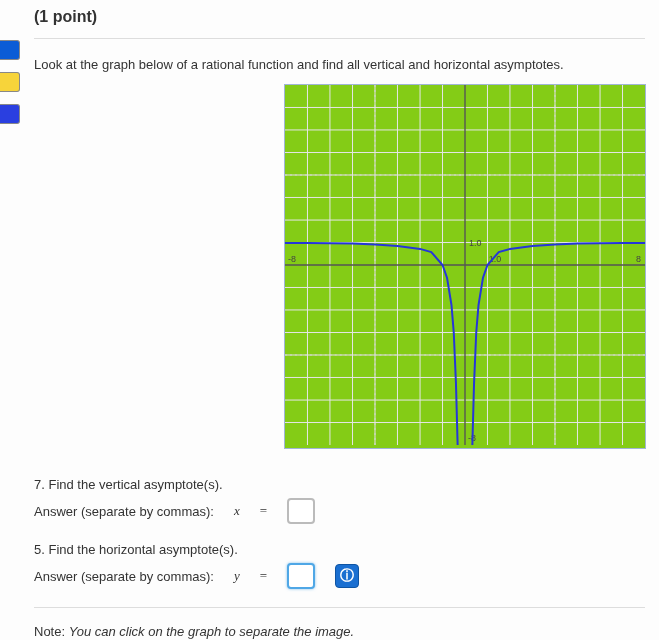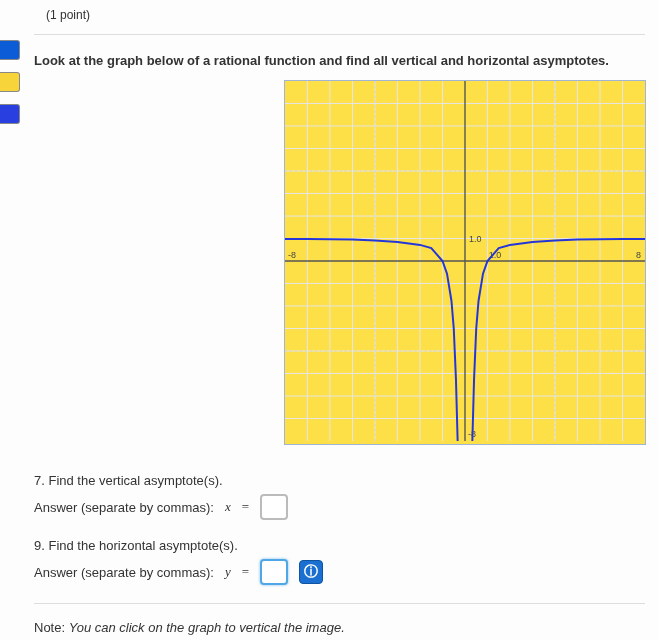--- a/index.html
+++ b/index.html
@@ -28,36 +28,35 @@
     border-left: none;
     border-radius: 0 3px 3px 0;
   }
   .side-tab.blue { background: #0b5cd6; }
   .side-tab.yellow { background: #f7d43a; }
   .side-tab.blue2 { background: #2a3fe0; }
   .main {
     padding: 8px 14px 8px 34px;
   }
   .points {
-    font-weight: normal;
-    font-size: 12px;
+    font-weight: bold;
+    font-size: 16px;
     margin-bottom: 12px;
-    margin-left: 12px;
   }
   .divider { border-bottom: 1px solid #ddd; margin: 8px 0 18px 0; }
-  .prompt { font-size: 13px; margin-bottom: 12px; font-weight: bold; }
+  .prompt { font-size: 13px; margin-bottom: 12px; }
   .graph-wrap {
     width: 362px;
     margin-left: 250px;
     border: 1px solid #a0b5d6;
-    background: #fde047;
+    background: #84cc16;
   }
   .parts { margin-top: 28px; }
   .part-q { font-size: 13px; margin-bottom: 6px; }
-  .ans-row { font-size: 13px; margin-bottom: 18px; display:flex; align-items:center; gap:11px; flex-wrap:wrap;}
+  .ans-row { font-size: 13px; margin-bottom: 18px; display:flex; align-items:center; gap:20px; flex-wrap:wrap;}
   .var { font-style: italic; font-family: 'Times New Roman', serif; }
   .eq { font-family: 'Times New Roman', serif; }
   .ans-input {
     width: 28px;
     height: 26px;
     border: 2px solid #bbb;
     border-radius: 4px;
     text-align: center;
     font-size: 13px;
   }
@@ -159,32 +158,32 @@
   <div class="parts">
 
     <div class="part-q">7. Find the vertical asymptote(s).</div>
     <div class="ans-row">
       <span>Answer (separate by commas):</span>
       <span class="var">x</span>
       <span class="eq">=</span>
       <input class="ans-input" type="text" value="" style="">
     </div>
 
-    <div class="part-q">9. Find the horizontal asymptote(s).</div>
+    <div class="part-q">5. Find the horizontal asymptote(s).</div>
     <div class="ans-row">
       <span>Answer (separate by commas):</span>
       <span class="var">y</span>
       <span class="eq">=</span>
       <input class="ans-input hl" type="text" value="" style="">
       <span class="info-btn">
         <span>ⓘ</span>
       </span>
     </div>
 
     <div class="sep"></div>
 
     <div class="note">
       <b>Note:</b>
-      <span class="note-it">You can click on the graph to vertical the image.</span>
+      <span class="note-it">You can click on the graph to separate the image.</span>
     </div>
 
   </div>
 </div>
 
 </body></html>

